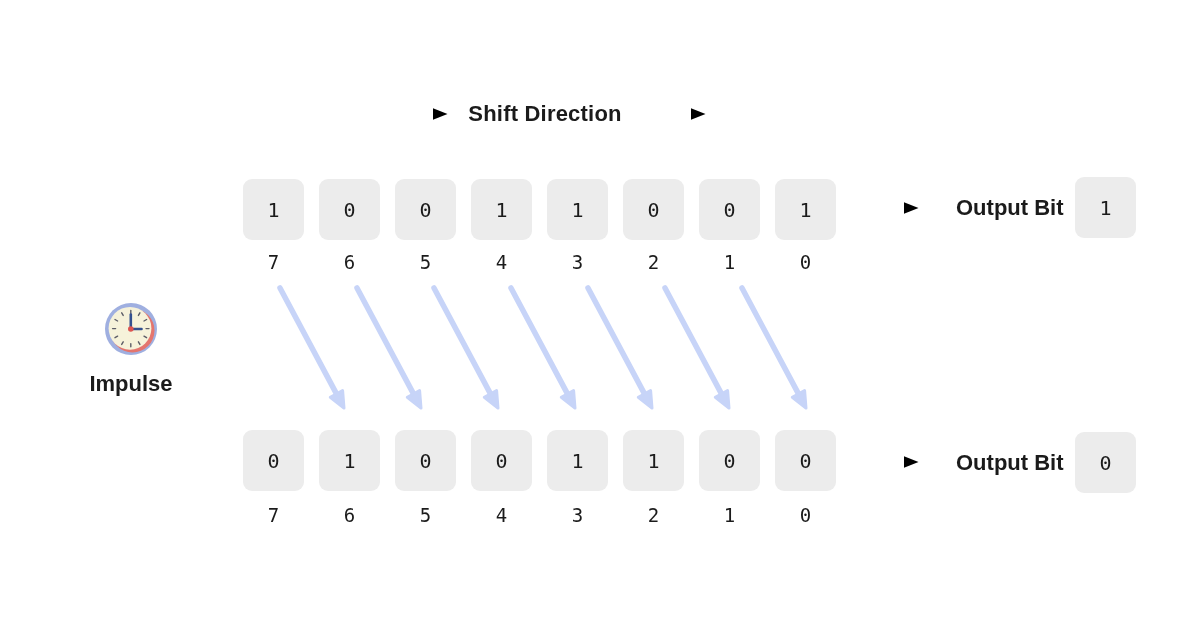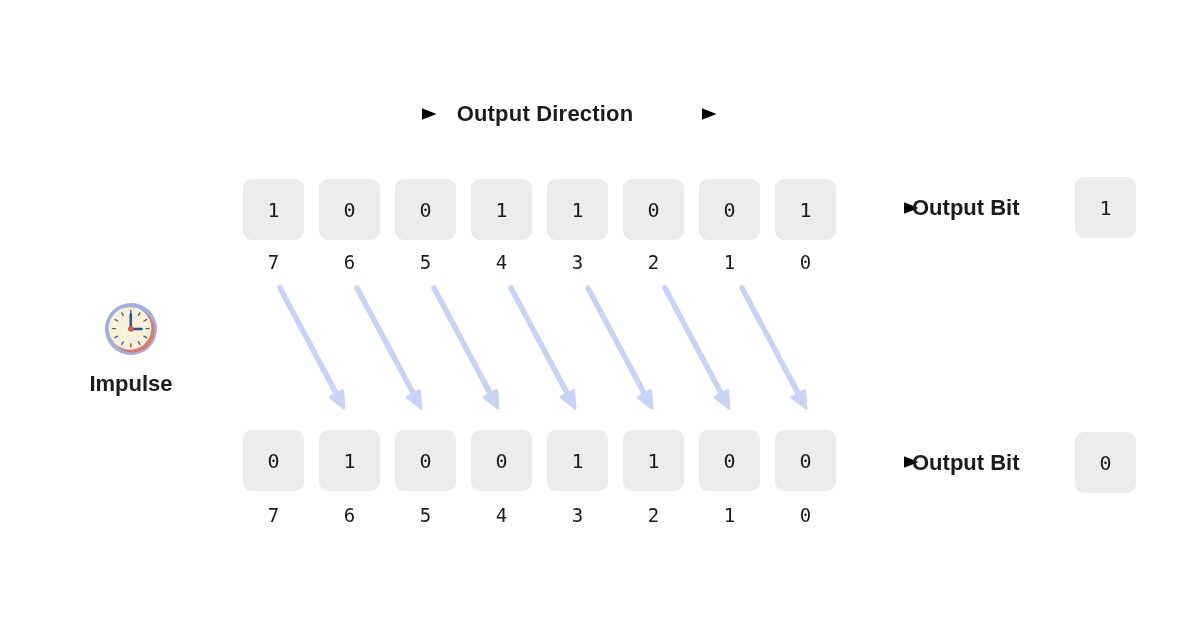--- a/index.html
+++ b/index.html
@@ -28,21 +28,21 @@
   .idx-label{width:61px;text-align:center;font-family:"DejaVu Sans Mono",monospace;
              font-size:19px;color:var(--text);}
 
   
   .overlay{position:absolute;left:0;top:0;width:1200px;height:628px;pointer-events:none;}
 
   
   .out-arrow{position:absolute;left:853px;}
   .out-arrow.pos-top{top:200px;}
   .out-arrow.pos-bottom{top:454px;}
-  .out-label{position:absolute;left:912px;height:61px;display:flex;align-items:center;
+  .out-label{position:absolute;left:956px;height:61px;display:flex;align-items:center;
              font-size:22px;font-weight:700;white-space:nowrap;}
   .out-label.pos-top{top:177px;}
   .out-label.pos-bottom{top:432px;}
   .out-cell{position:absolute;left:1075px;}
   .out-cell.pos-top{top:177px;}
   .out-cell.pos-bottom{top:432px;}
 
   
   .clock{position:absolute;left:103px;top:301px;width:56px;height:56px;}
   .impulse{position:absolute;left:56px;top:371px;width:150px;text-align:center;
@@ -59,21 +59,21 @@
     </g>
   </defs>
 </svg>
 
 <div class="canvas">
 
   <div class="header">
     <svg class="pink-arrow" width="68" height="16" viewBox="0 0 68 16">
       <use href="#pink-arrow-shape"></use>
     </svg>
-    <span class="header-title">Output Direction</span>
+    <span class="header-title">Shift Direction</span>
     <svg class="pink-arrow" width="68" height="16" viewBox="0 0 68 16">
       <use href="#pink-arrow-shape"></use>
     </svg>
   </div>
 
   <div class="bit-row" id="top-bits">
       <div class="bit-cell">1</div>
       <div class="bit-cell">0</div>
       <div class="bit-cell">0</div>
       <div class="bit-cell">1</div>

